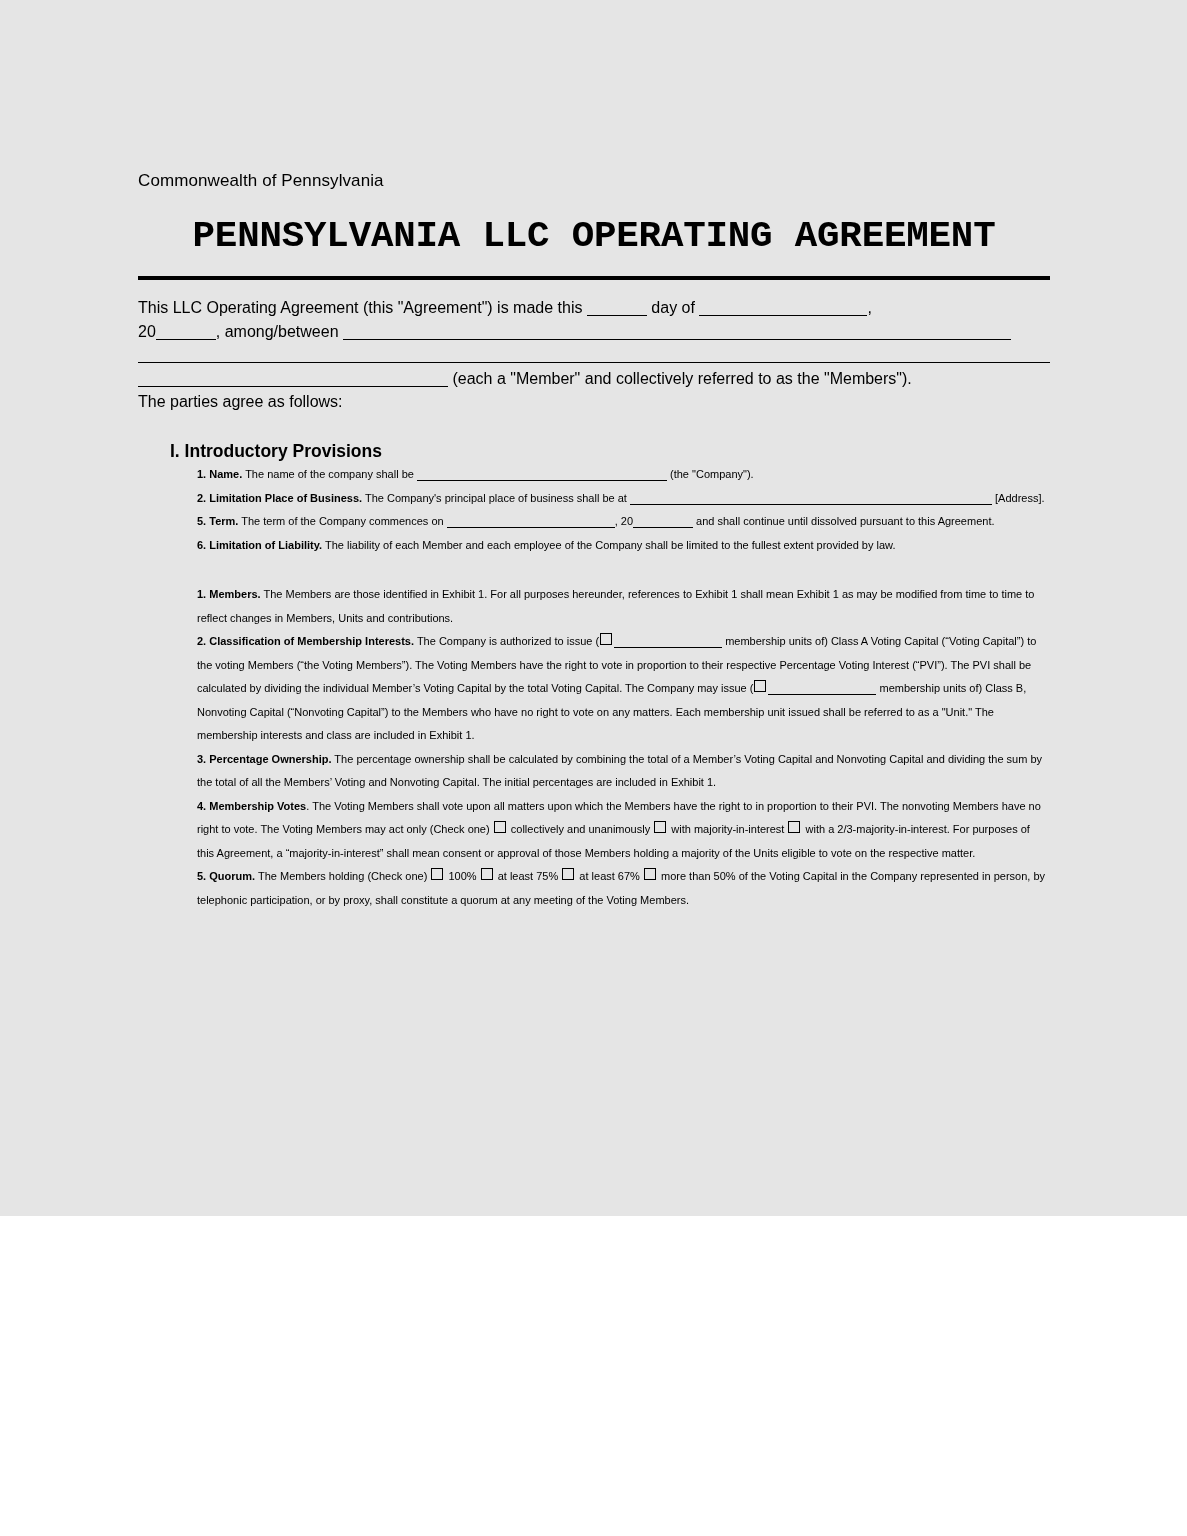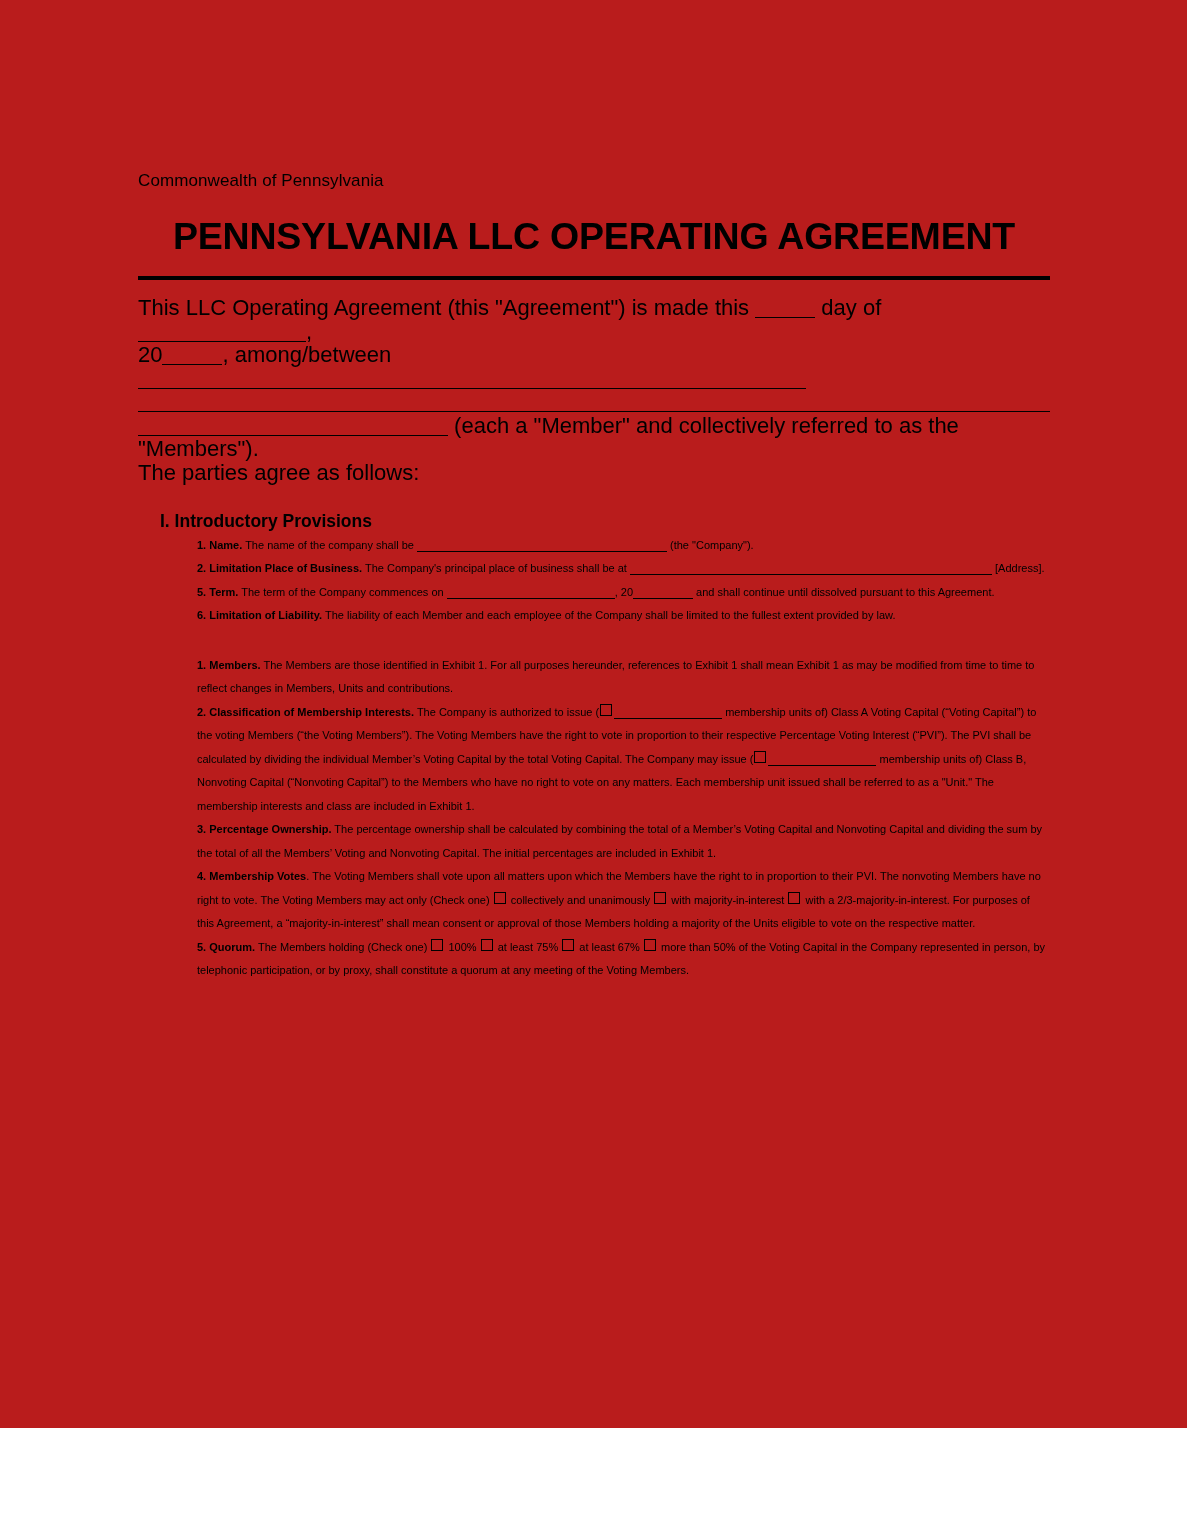--- a/index.html
+++ b/index.html
@@ -8,22 +8,22 @@
     padding: 0;
     background: #ffffff;
   }
   body {
     font-family: "Liberation Sans", sans-serif;
     color: #000000;
   }
   .page {
     position: relative;
     width: 1187px;
-    height: 1428px;
-    background: #b91c1c;
+    height: 1216px;
+    background: #e5e5e5;
     overflow: hidden;
     box-sizing: border-box;
     padding-left: 25px;
   }
   .content {
     position: absolute;
     left: 138px;
     top: 0;
     width: 912px;
   }
@@ -36,48 +36,49 @@
     letter-spacing: 0.1px;
   }
   .doc-title {
     font-size: 37.5px;
     font-weight: bold;
     line-height: 44px;
     text-align: center;
     margin-top: 22px;
     letter-spacing: -0.2px;
     white-space: nowrap;
+    font-family: Liberation Mono, monospace;
   }
   .title-rule {
     margin-top: 18px;
     border: 0;
     border-top: 4px solid #000;
     height: 0;
     width: 100%;
   }
 
   
   .intro {
-    font-size: 22px;
+    font-size: 16px;
     line-height: 23.5px;
     margin-top: 16px;
     text-align: left;
   }
   .intro p { margin: 0; }
 
   
   .section {
     margin-top: 0;
   }
   .section-gap { height: 26px; }
   .section-heading {
     font-size: 17.5px;
     font-weight: bold;
     line-height: 23.5px;
-    margin-left: 22px;
+    margin-left: 32px;
   }
   .clauses {
     margin-left: 59px;
     width: 853px;
   }
   .clause {
     font-size: 11px;
     line-height: 23.5px;
     text-indent: 0;
   }

